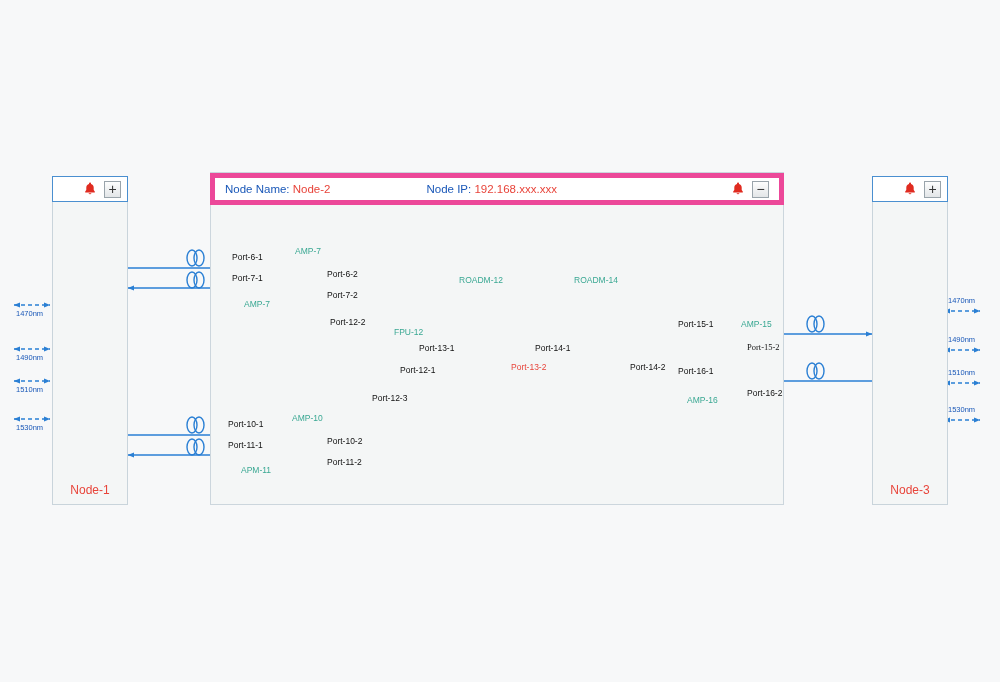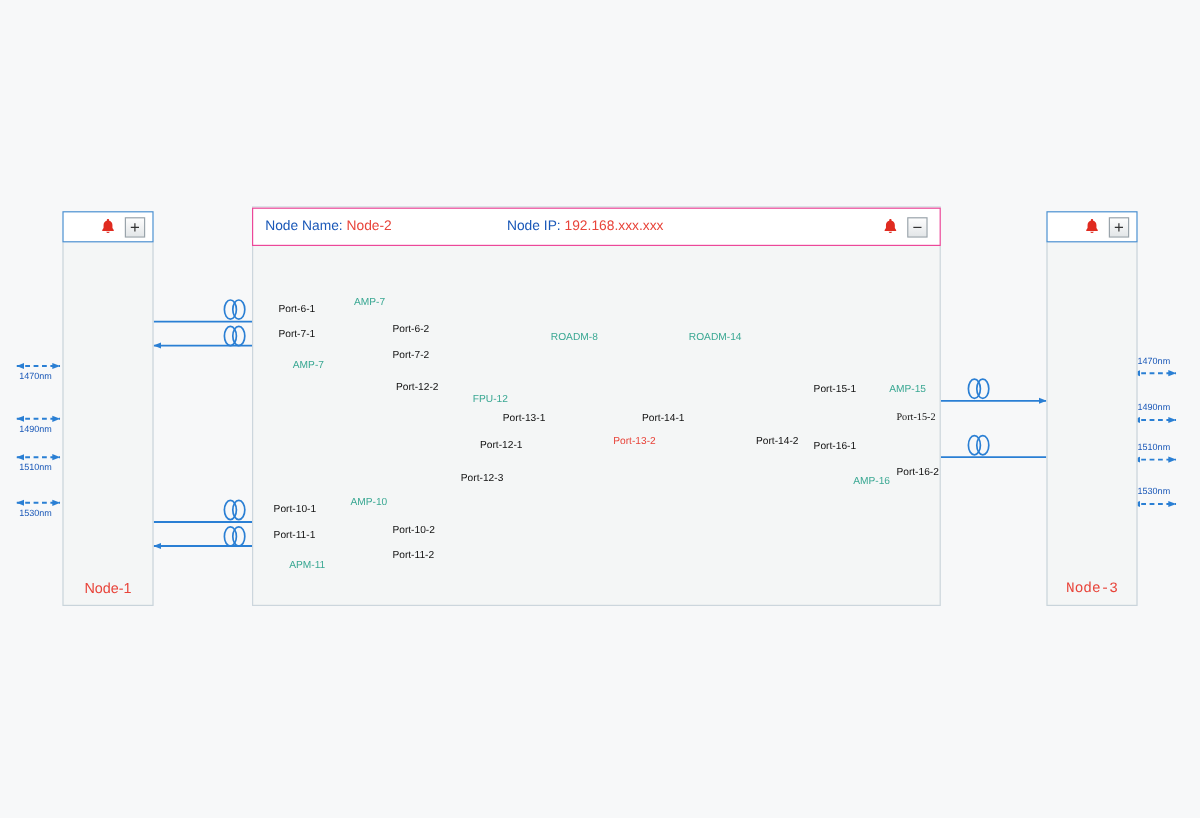--- a/index.html
+++ b/index.html
@@ -67,21 +67,21 @@
     width: 574px; height: 333px;
     background: #f4f6f6;
     border: 1px solid #ccd6dd;
     box-sizing: border-box;
   }
   #node2-header {
     position: absolute;
     left: 210px; top: 173px;
     width: 574px; height: 32px;
     background: #fff;
-    border: 1px solid #ec4899;
+    border: 5px solid #ec4899;
     box-sizing: border-box;
     display: flex;
     align-items: center;
     padding: 0 4px 0 0;
   }
   .n2-field {
     font-size: 11.5px;
     color: #1a58b8;
     white-space: nowrap;
     font-family: "Liberation Sans", sans-serif;
@@ -354,21 +354,21 @@
 
   <div class="node-panel" style="left:872px; top:200px; width:76px; height:305px;"></div>
   <div class="node-header" style="left:872px; top:176px; width:76px; height:26px;">
     <span class="hdr-spacer"></span>
     <svg class="bell-icon" viewBox="0 0 16 16">
       <path d="M8 1.6c-.6 0-1 .4-1 .9v.4C5.4 3.3 4.3 4.7 4.3 6.5v2.6L3.2 10.6v.8h9.6v-.8L11.7 9.1V6.5c0-1.8-1.1-3.2-2.7-3.6v-.4c0-.5-.4-.9-1-.9z" fill="#e02b20"></path>
       <path d="M6.5 12.2a1.6 1.6 0 003 0z" fill="#e02b20"></path>
     </svg>
     <div class="sqbtn">+</div>
   </div>
-  <div class="node-label" style="left:872px; top:483px; width:76px;font-family:Liberation Mono, monospace;">Node-3</div>
+  <div class="node-label" style="left:872px; top:483px; width:76px;">Node-3</div>
 
   <div class="lbl wl" style="left:948px; top:297px;">1470nm</div>
   <div class="lbl wl" style="left:948px; top:336px;">1490nm</div>
   <div class="lbl wl" style="left:948px; top:369px;">1510nm</div>
   <div class="lbl wl" style="left:948px; top:406px;">1530nm</div>
 
   <div id="node2-panel"></div>
   <div id="node2-header">
     <span id="n2-name-wrap" class="n2-field">
       <span>Node Name:</span>
@@ -384,38 +384,38 @@
       <path d="M6.5 12.2a1.6 1.6 0 003 0z" fill="#e02b20"></path>
     </svg>
     <div class="sqbtn">−</div>
   </div>
 
   <div class="lbl dev" style="left:295px; top:247px;">AMP-7</div>
   <div class="lbl dev" style="left:244px; top:300px;">AMP-7</div>
   <div class="lbl dev" style="left:292px; top:414px;">AMP-10</div>
   <div class="lbl dev" style="left:241px; top:466px;">APM-11</div>
   <div class="lbl dev" style="left:741px; top:320px;">AMP-15</div>
-  <div class="lbl dev" style="left:687px; top:396px;margin-left:24px;">AMP-16</div>
+  <div class="lbl dev" style="left:687px; top:396px;">AMP-16</div>
   <div class="lbl dev" style="left:394px; top:328px;">FPU-12</div>
-  <div class="lbl dev" style="left:459px; top:276px;">ROADM-8</div>
+  <div class="lbl dev" style="left:459px; top:276px;">ROADM-12</div>
   <div class="lbl dev" style="left:574px; top:276px;">ROADM-14</div>
 
   <div class="lbl port" style="left:232px; top:253px;">Port-6-1</div>
   <div class="lbl port" style="left:327px; top:270px;">Port-6-2</div>
   <div class="lbl port" style="left:232px; top:274px;">Port-7-1</div>
   <div class="lbl port" style="left:327px; top:291px;">Port-7-2</div>
 
   <div class="lbl port" style="left:228px; top:420px;">Port-10-1</div>
   <div class="lbl port" style="left:327px; top:437px;">Port-10-2</div>
   <div class="lbl port" style="left:228px; top:441px;">Port-11-1</div>
   <div class="lbl port" style="left:327px; top:458px;">Port-11-2</div>
 
   <div class="lbl port" style="left:330px; top:318px;text-align:right;">Port-12-2</div>
   <div class="lbl port" style="left:400px; top:366px;">Port-12-1</div>
-  <div class="lbl port" style="left:384px; top:394px;">Port-12-3</div>
+  <div class="lbl port" style="left:372px; top:394px;">Port-12-3</div>
 
   <div class="lbl port" style="left:419px; top:344px;">Port-13-1</div>
   <div class="lbl red" style="left:511px; top:363px;">Port-13-2</div>
   <div class="lbl port" style="left:535px; top:344px;">Port-14-1</div>
   <div class="lbl port" style="left:630px; top:363px;">Port-14-2</div>
 
   <div class="lbl port" style="left:678px; top:320px;">Port-15-1</div>
   <div class="lbl port" style="left:747px; top:343px;font-family:Liberation Serif, serif;">Port-15-2</div>
   <div class="lbl port" style="left:678px; top:367px;">Port-16-1</div>
   <div class="lbl port" style="left:747px; top:389px;">Port-16-2</div>

